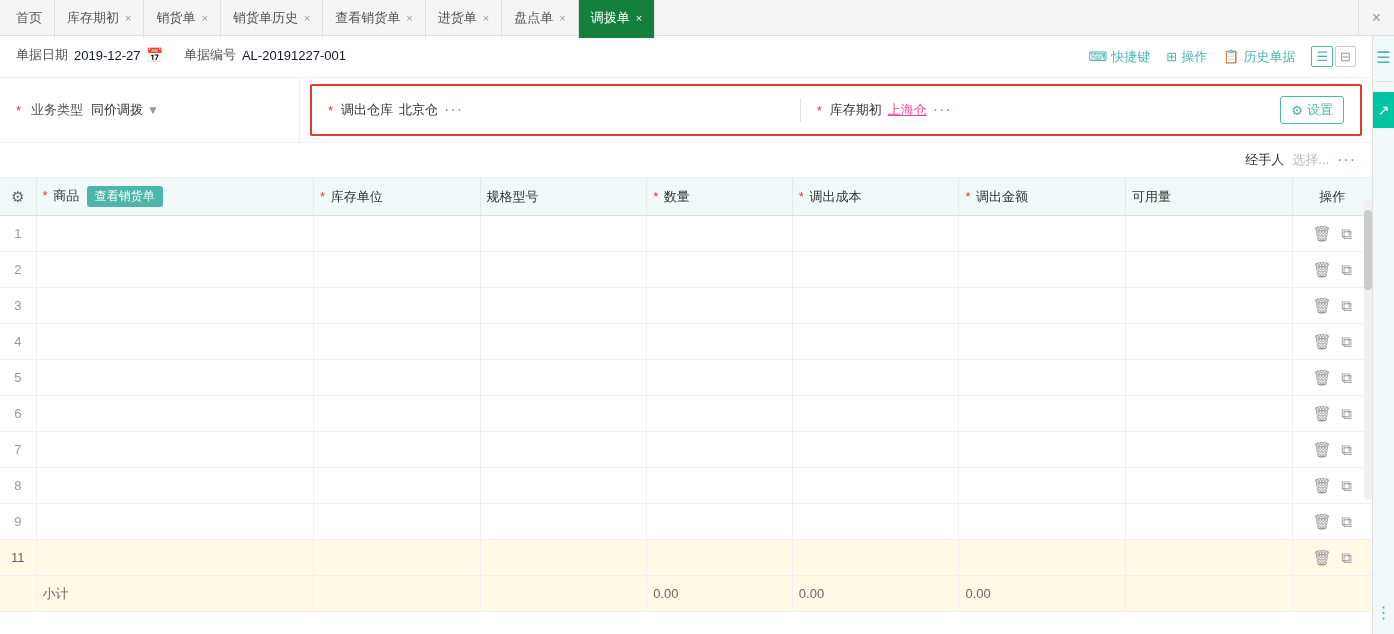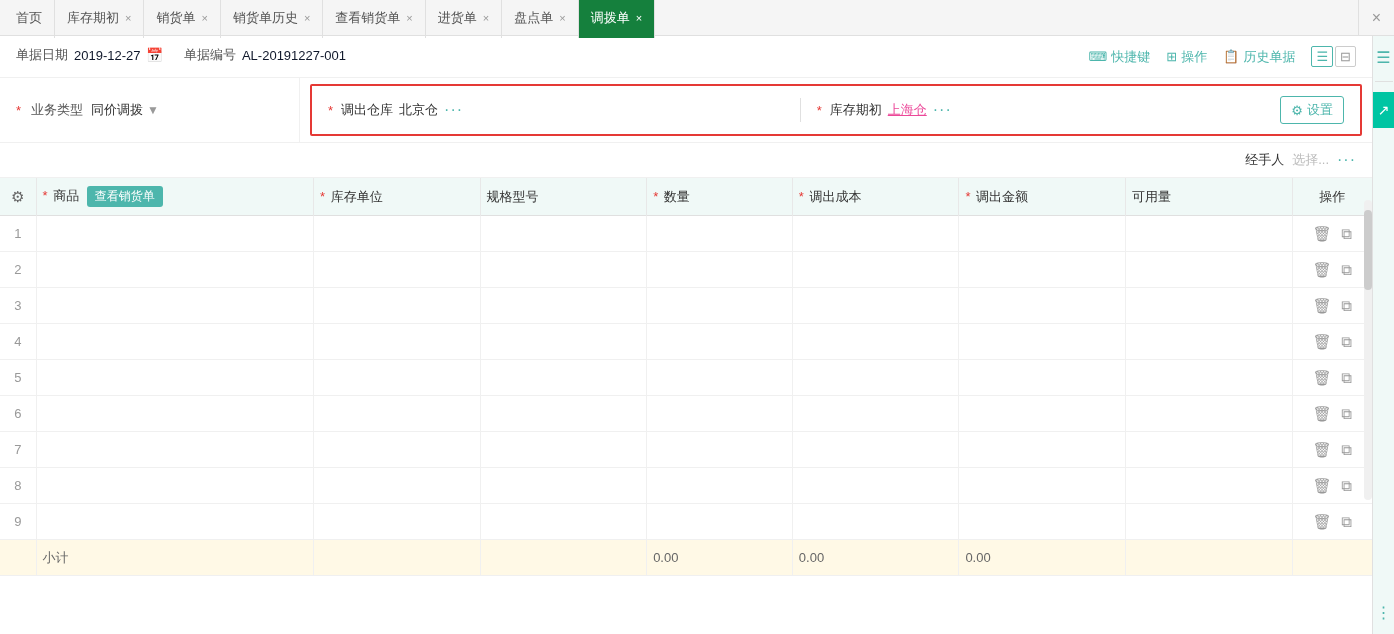--- a/index.html
+++ b/index.html
@@ -555,20 +555,34 @@
             <td></td>
             <td></td>
             <td></td>
             <td></td>
             <td class="col-ops">
               <span class="op-btn">🗑</span>
               <span class="op-btn">⧉</span>
             </td>
           </tr>
           <tr class="subtotal-row">
+            <td class="row-num">11</td>
+            <td></td>
+            <td></td>
+            <td></td>
+            <td></td>
+            <td></td>
+            <td></td>
+            <td></td>
+            <td class="col-ops">
+              <span class="op-btn">🗑</span>
+              <span class="op-btn">⧉</span>
+            </td>
+          </tr>
+          <tr class="subtotal-row">
             <td></td>
             <td>小计</td>
             <td></td>
             <td></td>
             <td>0.00</td>
             <td>0.00</td>
             <td>0.00</td>
             <td></td>
             <td></td>
           </tr>

